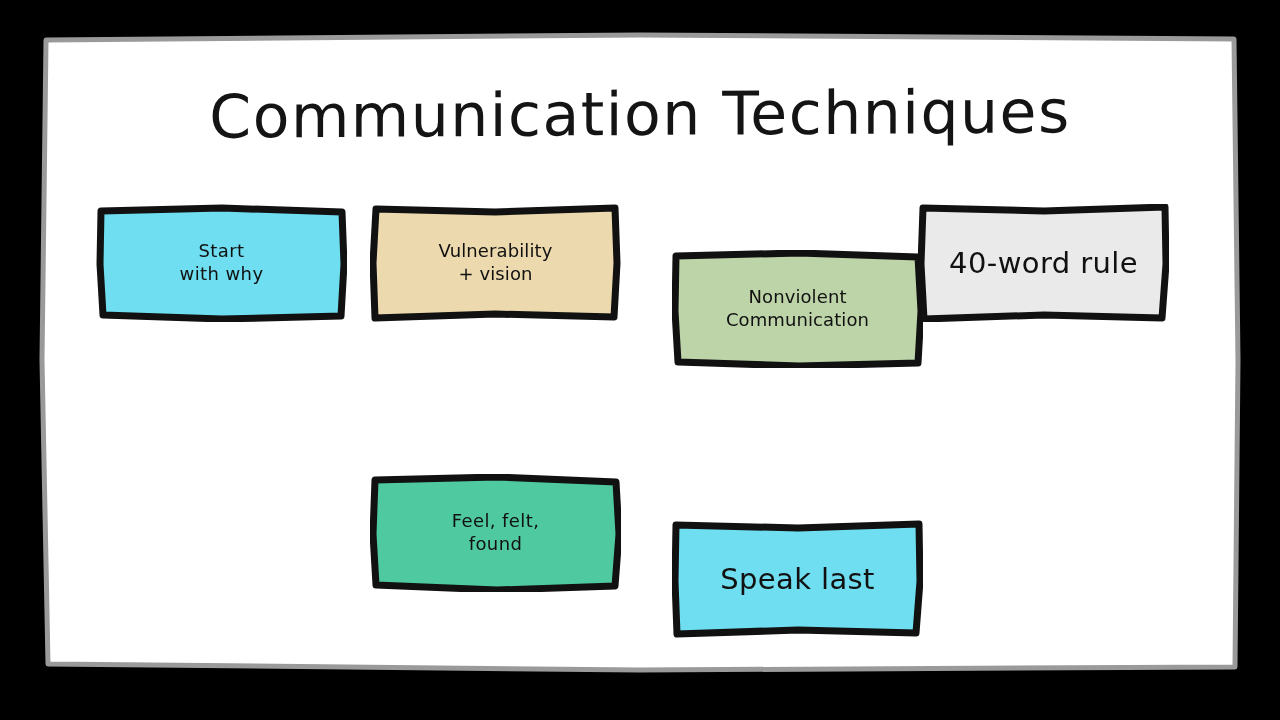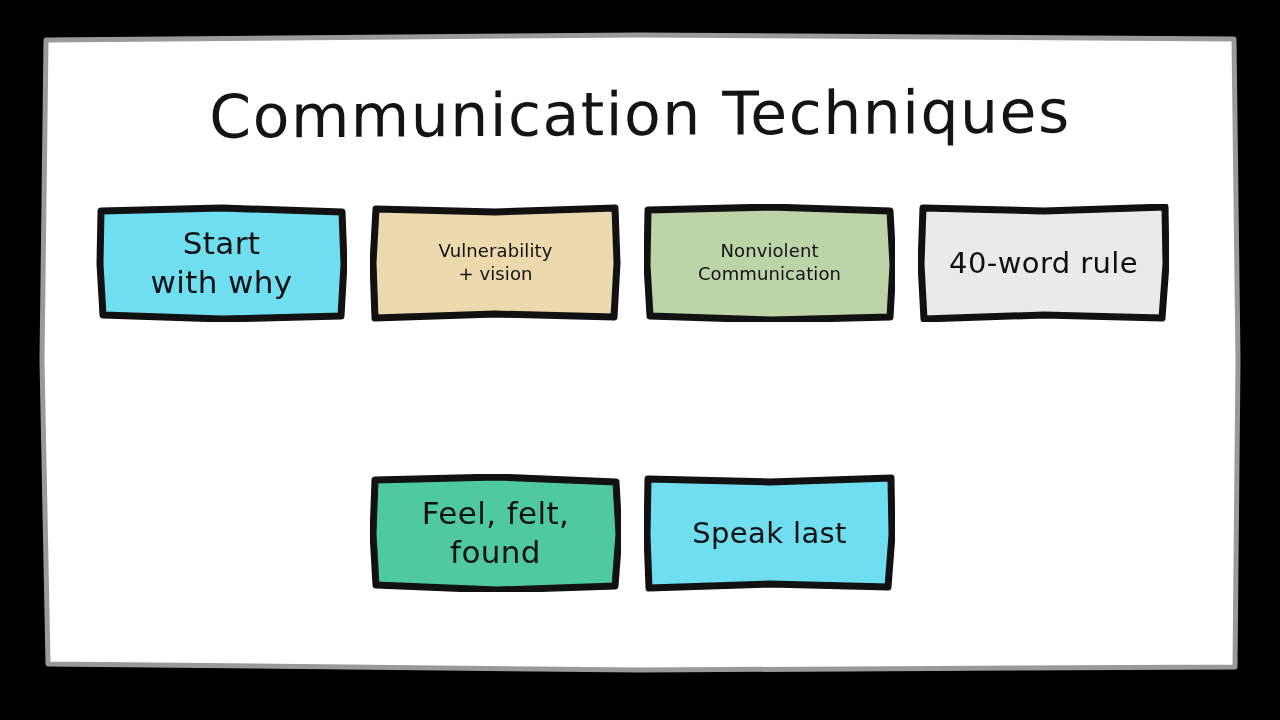--- a/index.html
+++ b/index.html
@@ -74,21 +74,21 @@
 
   .card {
     position: absolute;
     width: 251px;
     height: 118px;
     box-sizing: border-box;
   }
 
   .card-col-0 { left: 0px; }
   .card-col-1 { left: 274px; }
-  .card-col-2 { left: 548px; }
+  .card-col-2 { left: 576px; margin-top: 46px; }
   .card-col-3 { left: 822px; }
 
   .card-fill {
     position: absolute;
     left: 0;
     top: 0;
     width: 100%;
     height: 100%;
     display: block;
   }
@@ -97,21 +97,21 @@
     position: absolute;
     left: 4px;
     top: 0;
     width: 243px;
     height: 118px;
     display: flex;
     align-items: center;
     justify-content: center;
     text-align: center;
     font-family: "DejaVu Sans", sans-serif;
-    font-size: 31px;
+    font-size: 18px;
     line-height: 1.26;
     font-weight: 400;
     letter-spacing: 0.4px;
     color: #111111;
     white-space: pre-line;
     z-index: 3;
   }
 
   .card-label.wide {
     left: -8px;

